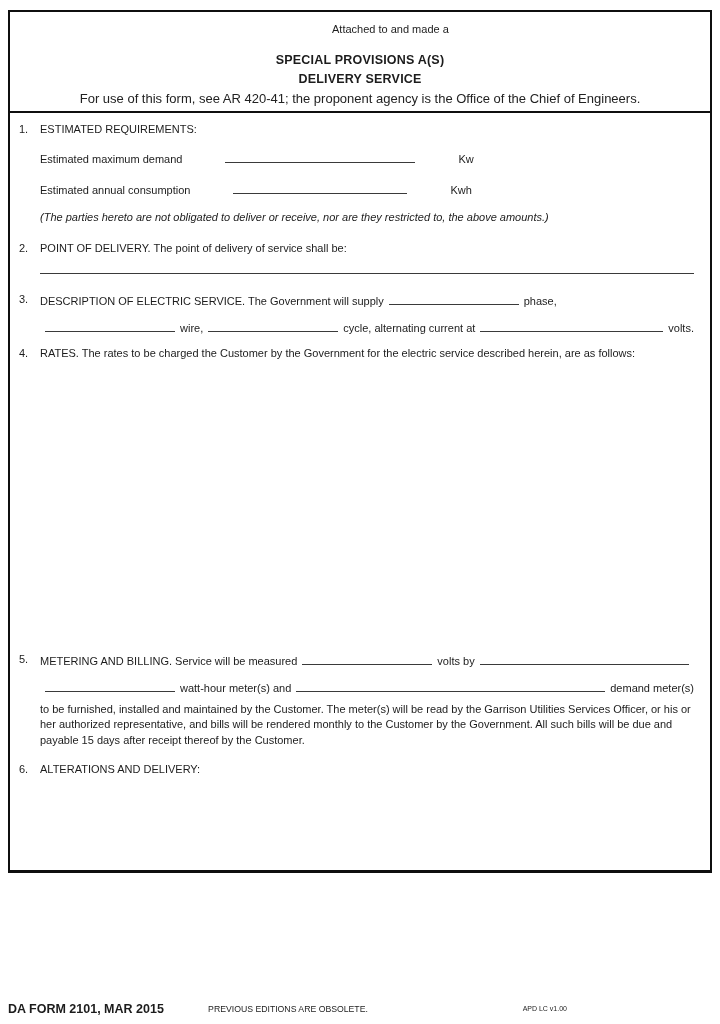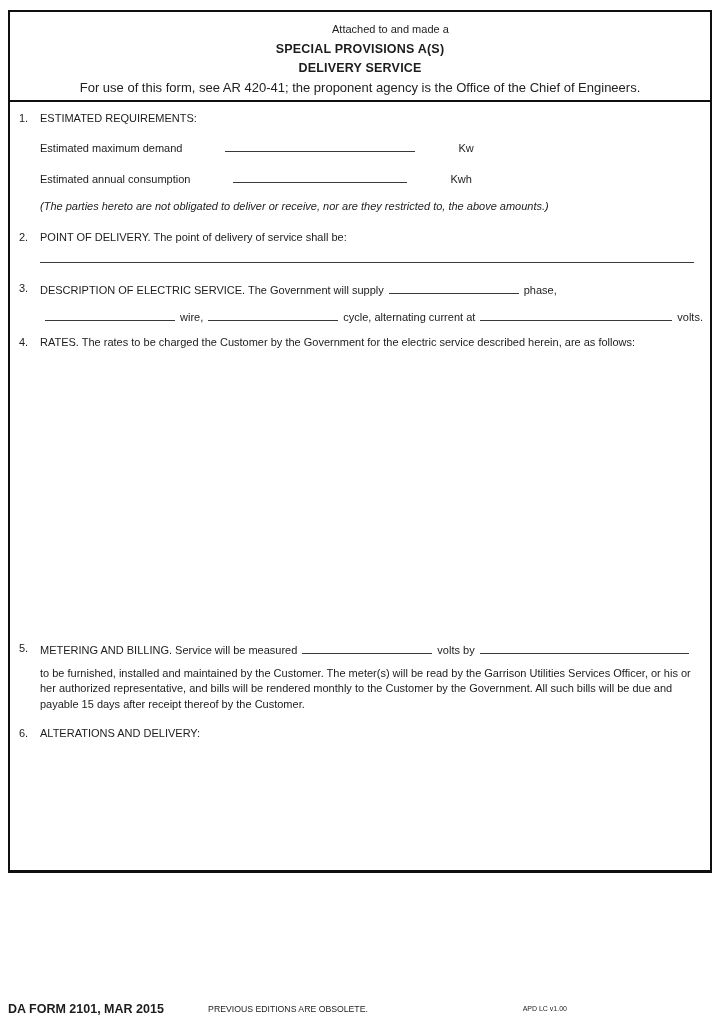--- a/index.html
+++ b/index.html
@@ -26,40 +26,40 @@
     padding-bottom:5px;
   }
   .attached-block {
     margin-left:322px;
     margin-right:16px;
     font-size:11px;
     line-height:16.5px;
   }
   .attached-line2 { display:flex; align-items:baseline; }
   .attached-line2 .lbl { white-space:nowrap; }
-  .title-line1 { text-align:center; font-weight:bold; font-size:12.5px; margin-top:4px; letter-spacing:0.2px; }
+  .title-line1 { text-align:center; font-weight:bold; font-size:12.5px; margin-top:15px; letter-spacing:0.2px; }
   .title-line2 { text-align:center; font-weight:bold; font-size:12.5px; margin-top:5px; letter-spacing:0.2px; }
   .instruction { text-align:center; font-size:13px; margin-top:5px; color:#222; }
   
   .section {
     position:relative;
     padding-left:30px;
     padding-right:16px;
     font-size:11px;
     line-height:13.5px;
   }
   .sec-num { position:absolute; left:9px; top:0; }
   .mt-s1 { margin-top:10px; }
   .field-line { margin-top:15px; display:flex; align-items:baseline;gap:38px; }
   .field-line .lbl { white-space:nowrap; }
   .note-line { margin-top:14px; font-style:italic; }
   .mt-s2 { margin-top:17px; }
   .s2-line { margin-top:18px; padding-left:30px; padding-right:16px; }
   .mt-s3 { margin-top:19px; }
-  .s3-line2, .s5-line2 { margin-top:11px; display:flex; align-items:baseline; padding-left:30px; padding-right:7px; font-size:11px; }
+  .s3-line2, .s5-line2 { margin-top:11px; display:flex; align-items:baseline; padding-left:30px; padding-right:16px; font-size:11px; }
   .mt-s4 { margin-top:13px; }
   .mt-s5 { margin-top:147px; }
   .s5-lead { display:flex; align-items:baseline; }
   .s5-body { margin-top:8px; line-height:15.5px; text-align:left; }
   .mt-s6 { margin-top:15px; }
   
   .blank {
     display:inline-block;
     height:12px;
     border-bottom:1px solid #3a3a3a;
@@ -144,20 +144,26 @@
 
   <div class="section mt-s5">
     <span class="sec-num">5.</span>
     <div class="s5-lead">
       <span class="lbl">METERING AND BILLING. Service will be measured</span>
       <span class="blank w130"></span>
       <span class="lbl">volts by</span>
       <span class="blank grow"></span>
     </div>
   </div>
+  <div class="s5-line2">
+    <span class="blank w130"></span>
+    <span class="lbl">watt-hour meter(s) and</span>
+    <span class="blank grow"></span>
+    <span class="lbl">demand meter(s)</span>
+  </div>
   <div class="section">
     <div class="s5-body">to be furnished, installed and maintained by the Customer. The meter(s) will be read by the Garrison Utilities Services Officer, or his or her authorized representative, and bills will be rendered monthly to the Customer by the Government. All such bills will be due and payable 15 days after receipt thereof by the Customer.</div>
   </div>
 
   <div class="section mt-s6">
     <span class="sec-num">6.</span>
     <span>ALTERATIONS AND DELIVERY:</span>
     <div class="entry-area" style="height:390px;"></div>
   </div>
 

